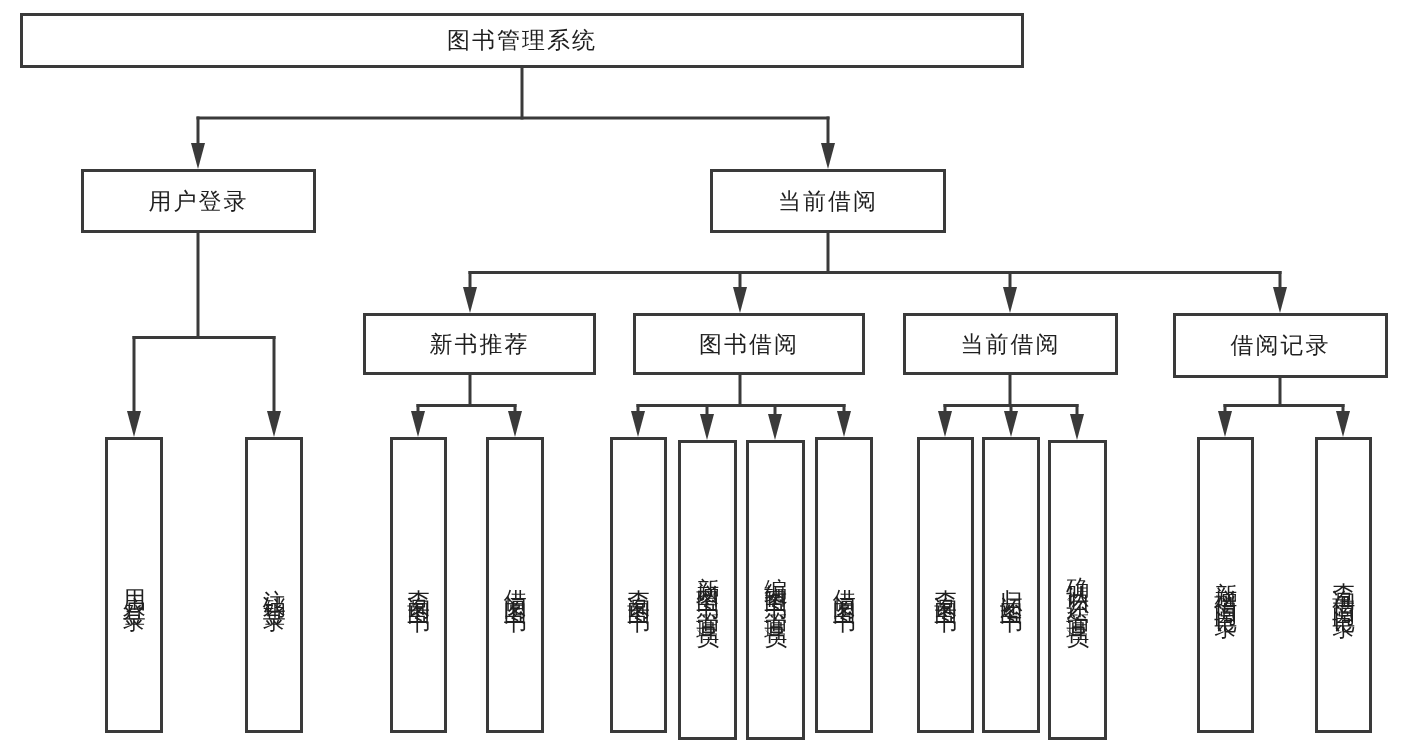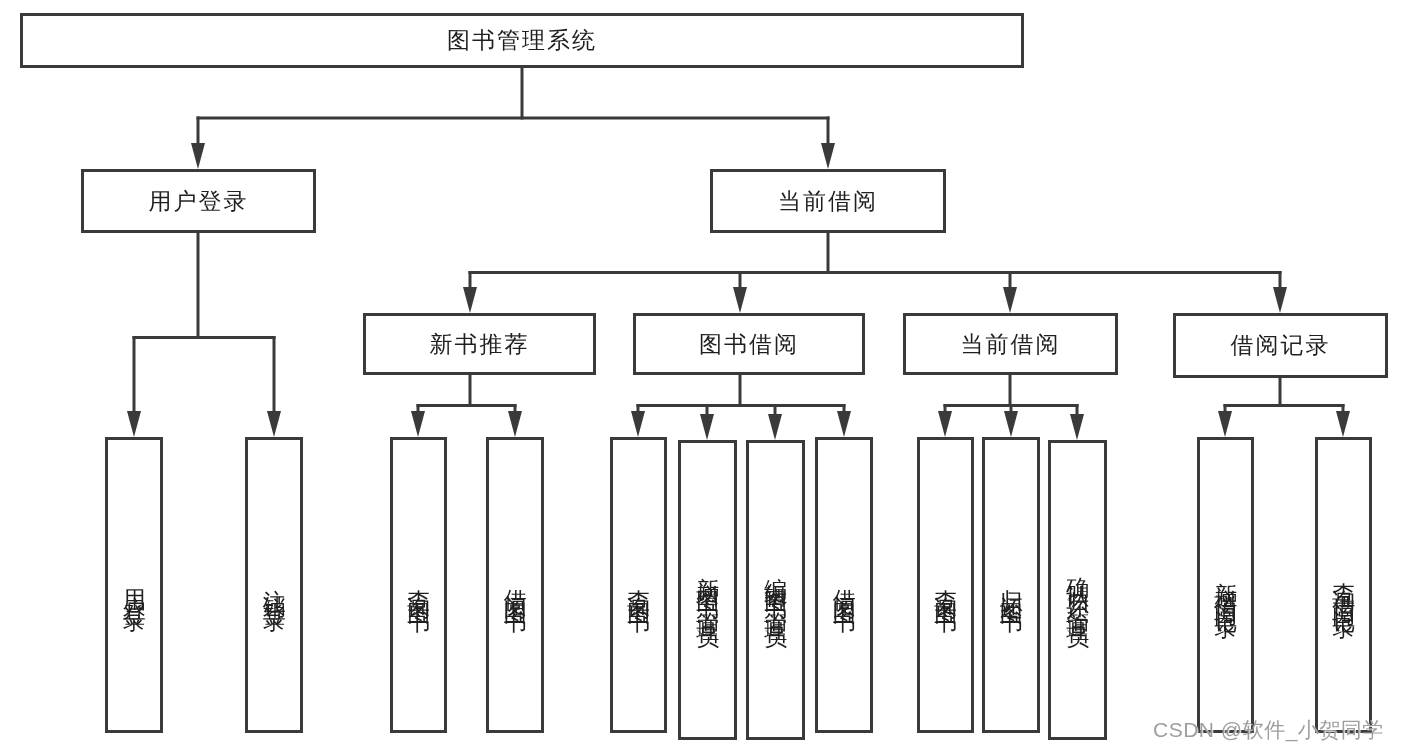--- a/index.html
+++ b/index.html
@@ -155,15 +155,14 @@
     <span class="vtext">确认归还（管理员）</span>
   </div>
 
   <div class="vbox" style="left:1197px;top:437px;width:57px;height:296px;">
     <span class="vtext">新增借阅记录</span>
   </div>
   <div class="vbox" style="left:1315px;top:437px;width:57px;height:296px;">
     <span class="vtext">查询借阅记录</span>
   </div>
 
-  <div class="watermark">CSDN @软件_小贺同学</div>
 
 </div>
 
 </body></html>

